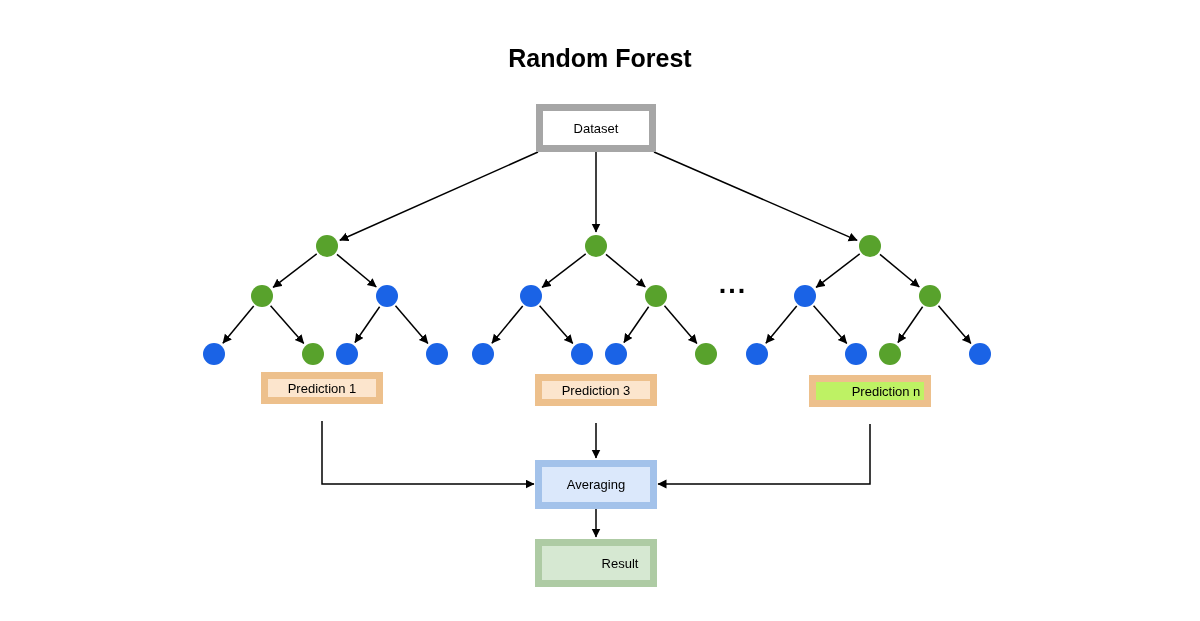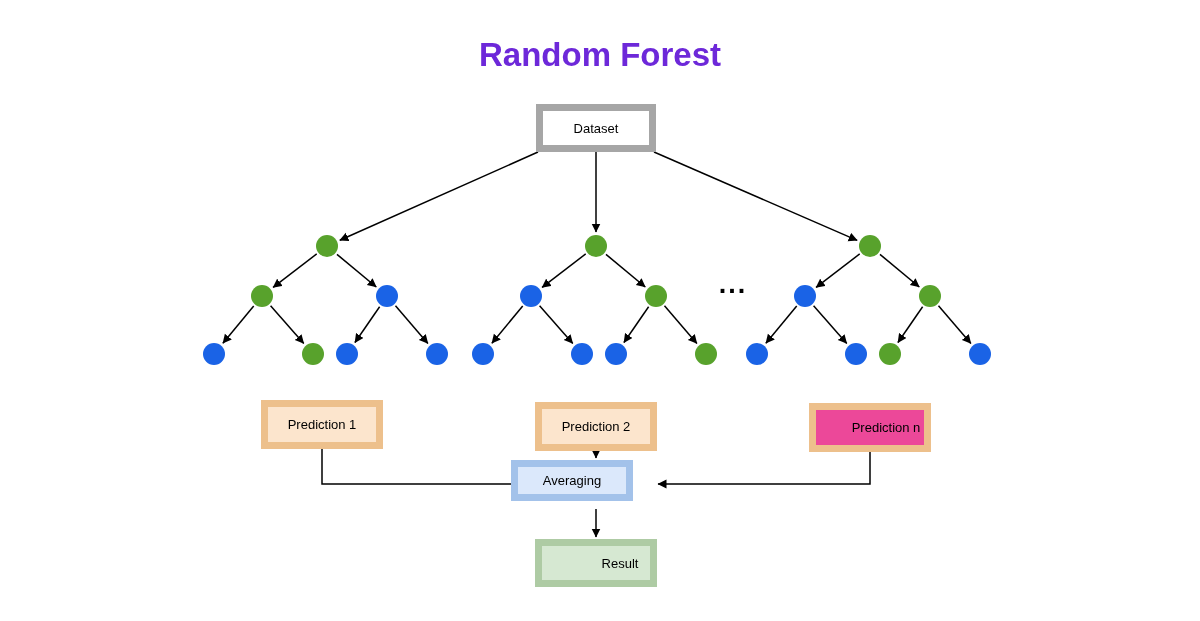--- a/index.html
+++ b/index.html
@@ -1,29 +1,29 @@
 <!DOCTYPE html>
 <html><head>
 <meta charset="utf-8">
 <style>
   html,body{margin:0;padding:0;background:#fff;}
   .canvas{position:relative;width:1200px;height:621px;background:#ffffff;overflow:hidden;
           font-family:"Liberation Sans",sans-serif;}
-  .title{position:absolute;left:0;right:0;top:36px;margin:0;text-align:center;
-         font-size:33px;font-weight:bold;color:#6d28d9;}
+  .title{position:absolute;left:0;right:0;top:44px;margin:0;text-align:center;
+         font-size:25px;font-weight:bold;color:#000000;}
   svg.layer{position:absolute;left:0;top:0;width:1200px;height:621px;}
   .edge{stroke:#000;stroke-width:1.5;fill:none;}
   .box{position:absolute;box-sizing:border-box;display:flex;align-items:center;justify-content:center;
        font-size:13px;color:#000;border:7px solid #0ea5e9;background:#fff;text-align:center;}
   .dataset{left:536px;top:104px;width:120px;height:48px;}
   .p1{left:261px;top:372px;}
   .p2{left:535px;top:374px;}
   .p3{left:809px;top:375px;}
-  .prediction{width:122px;height:49px;margin-top:28px;}
-  .averaging{left:511px;top:460px;width:122px;height:41px;}
+  .prediction{width:122px;height:32px;}
+  .averaging{left:535px;top:460px;width:122px;height:49px;}
   .result{left:535px;top:539px;width:122px;height:48px;}
   .ellipsis{position:absolute;left:711px;top:270px;width:44px;text-align:center;
             font-size:27px;font-weight:bold;letter-spacing:2px;color:#000;line-height:28px;}
 </style>
 </head>
 <body>
 
 <div class="canvas">
 
   <h1 class="title">Random Forest</h1>
@@ -78,21 +78,21 @@
       <line x1="654" y1="152" x2="857.162909645221" y2="240.41348845671655" class="edge" marker-end="url(#arrow)"></line>
       <path d="M 322 421 L 322 484 L 534 484" class="edge" marker-end="url(#arrow)"></path>
       <path d="M 596 423 L 596 458" class="edge" marker-end="url(#arrow)"></path>
       <path d="M 870 424 L 870 484 L 658 484" class="edge" marker-end="url(#arrow)"></path>
       <path d="M 596 509 L 596 537" class="edge" marker-end="url(#arrow)"></path>
     </svg>
 
   <div class="box dataset" style="background: rgb(255, 255, 255); border-color: rgb(166, 166, 166);">Dataset</div>
 
   <div class="box prediction p1" style="background: rgb(252, 229, 205); border-color: rgb(237, 192, 140);">Prediction 1</div>
-  <div class="box prediction p2" style="background: rgb(252, 229, 205); border-color: rgb(237, 192, 140);">Prediction 2</div>
-  <div class="box prediction p3" style="background: #ec4899; border-color: rgb(237, 192, 140); padding-left: 32px;">Prediction n</div>
+  <div class="box prediction p2" style="background: rgb(252, 229, 205); border-color: rgb(237, 192, 140);">Prediction 3</div>
+  <div class="box prediction p3" style="background: #bef264; border-color: rgb(237, 192, 140); padding-left: 32px;">Prediction n</div>
 
   <div class="ellipsis">...</div>
 
   <div class="box averaging" style="background: rgb(219, 232, 251); border-color: rgb(163, 194, 234);">Averaging</div>
   <div class="box result" style="background: rgb(214, 232, 210); border-color: rgb(174, 203, 164); padding-left: 48px;">Result</div>
 
 </div>
 
 </body></html>

